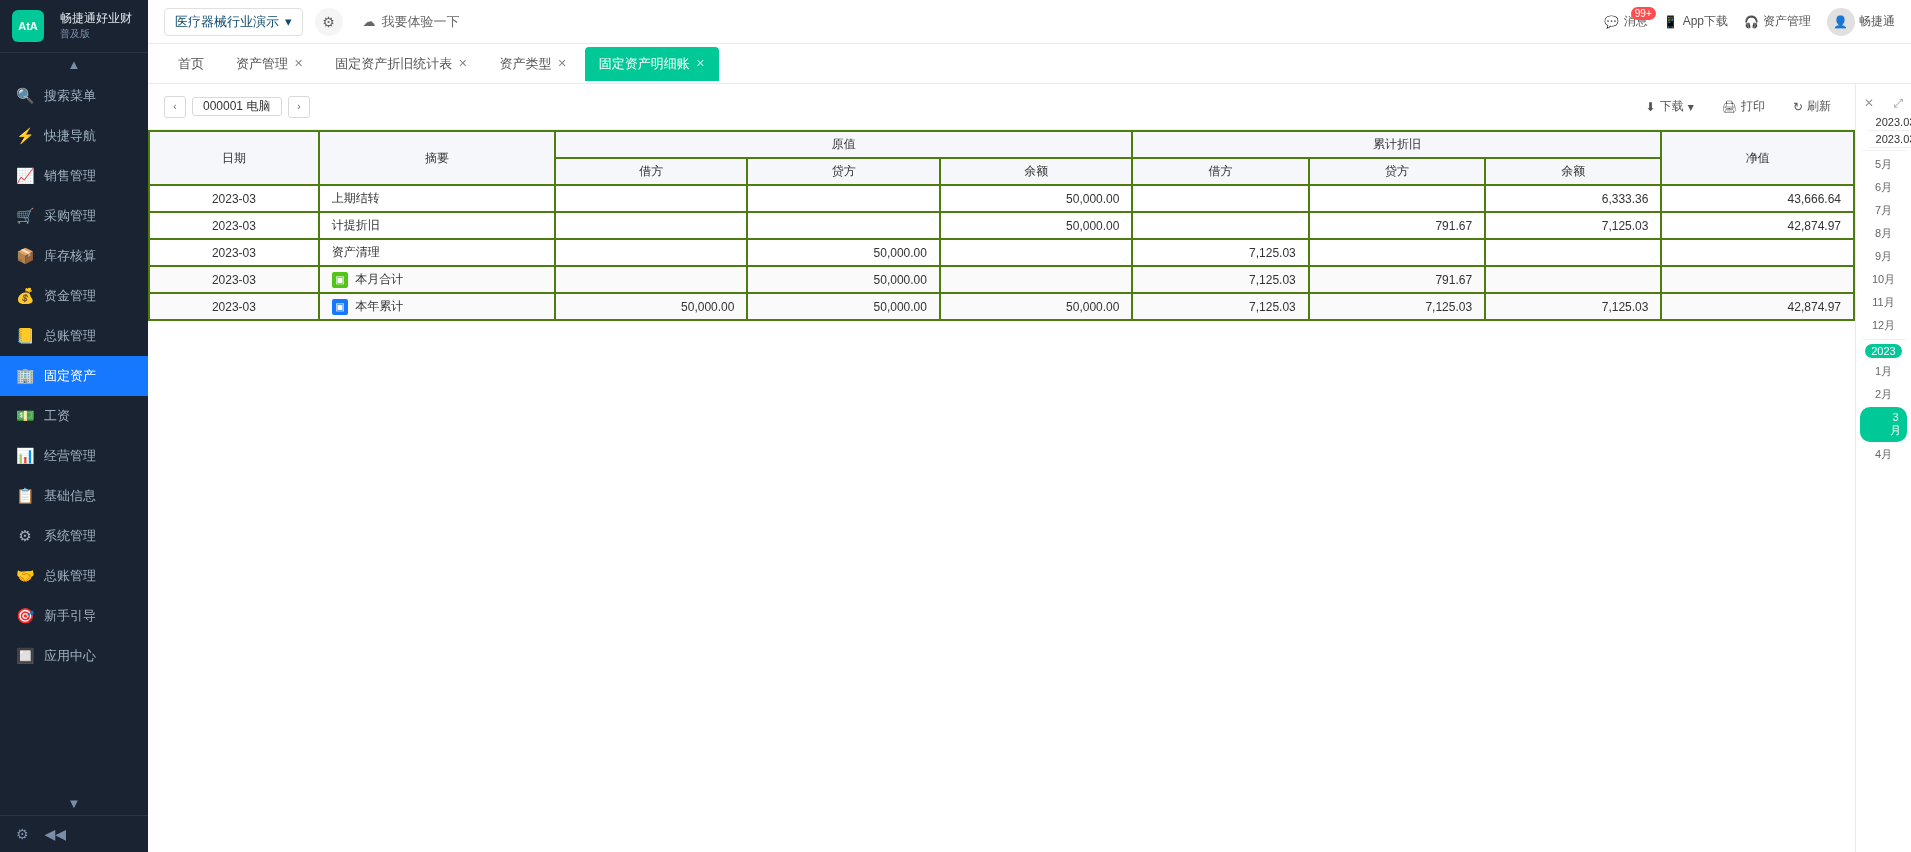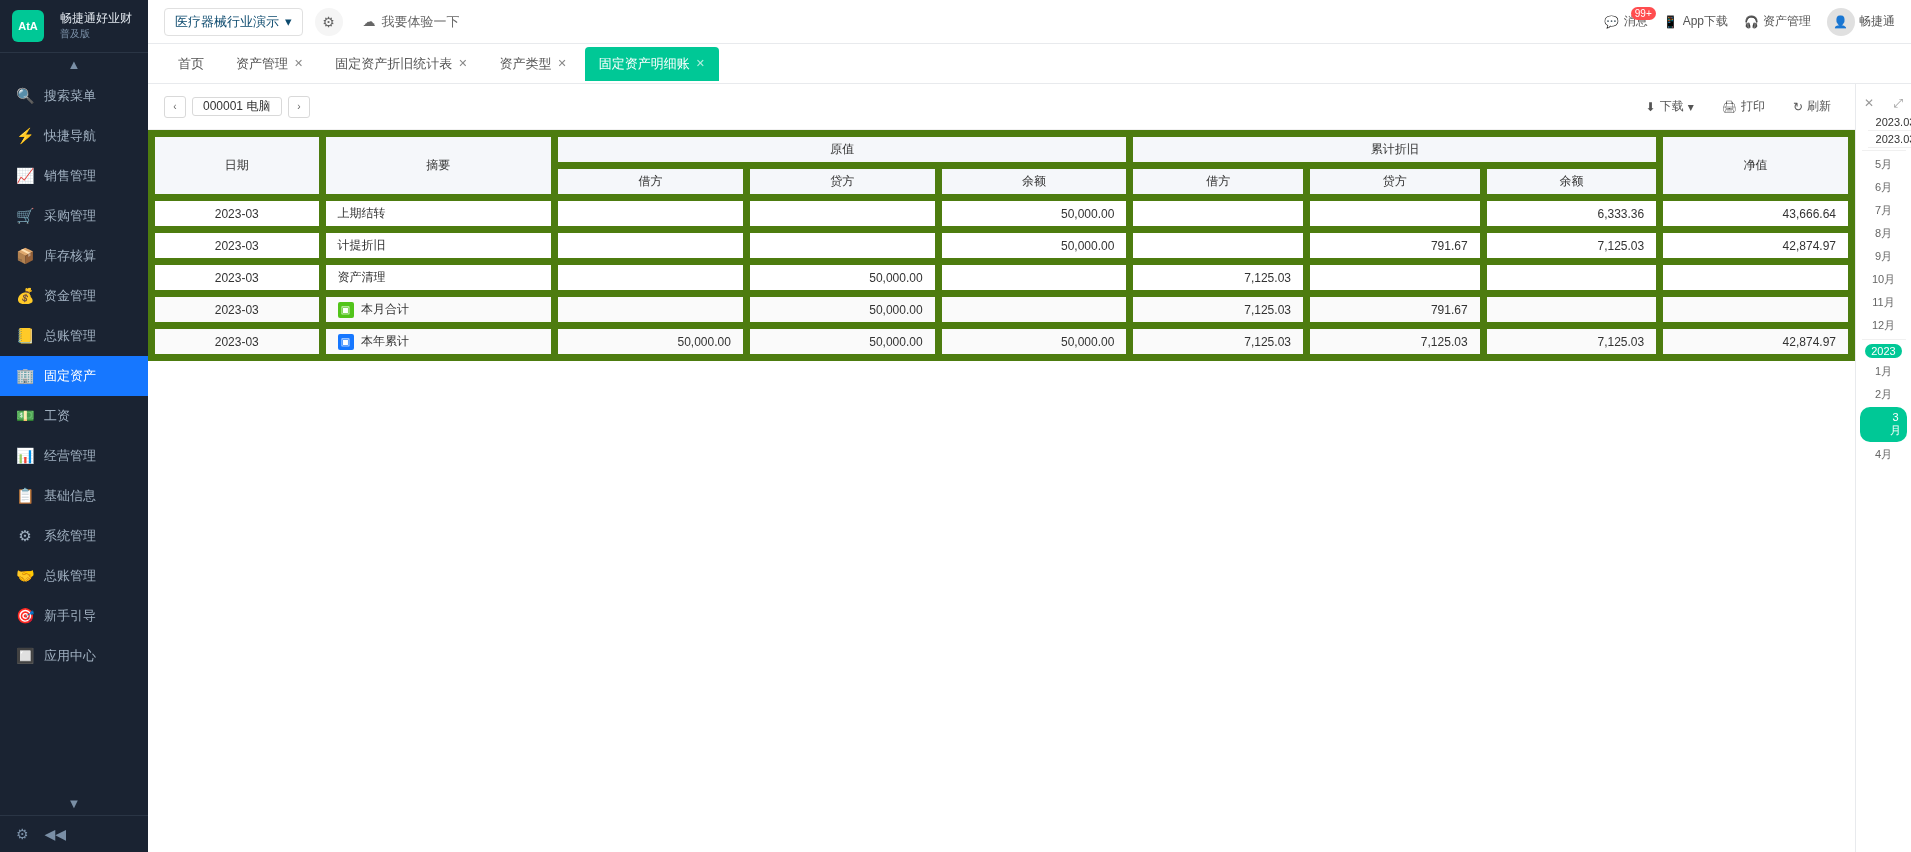--- a/index.html
+++ b/index.html
@@ -181,21 +181,21 @@
       color: #555; font-size: 12px; cursor: pointer;
       padding: 4px 8px;
     }
 
     
     .fixed-table {
       width: 100%;
       border-collapse: collapse;
     }
     .fixed-table th, .fixed-table td {
-      border: 7px solid #4d7c0f;
+      border: 2px solid #4d7c0f;
       padding: 4px 12px;
       font-size: 12px;
     }
     .fixed-table th {
       background: #f5f7fa;
       color: #333;
       font-weight: 500;
       text-align: center;
     }
     .fixed-table td {

